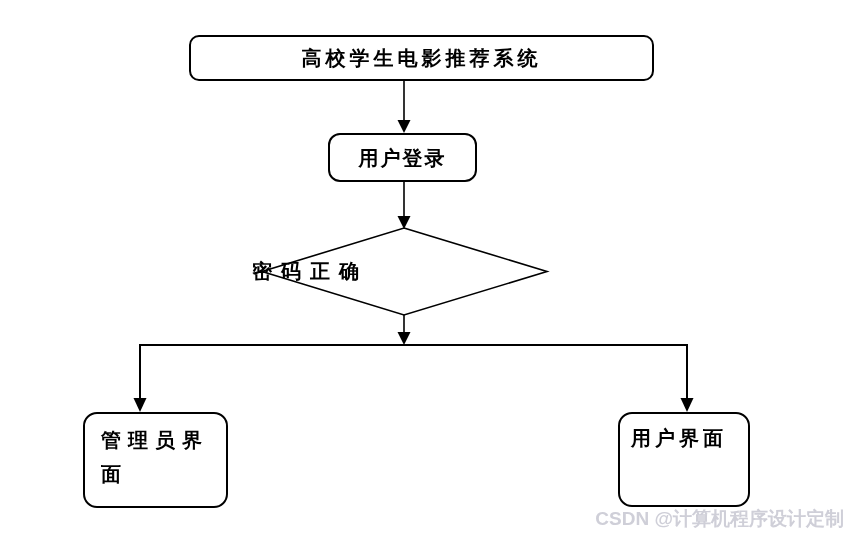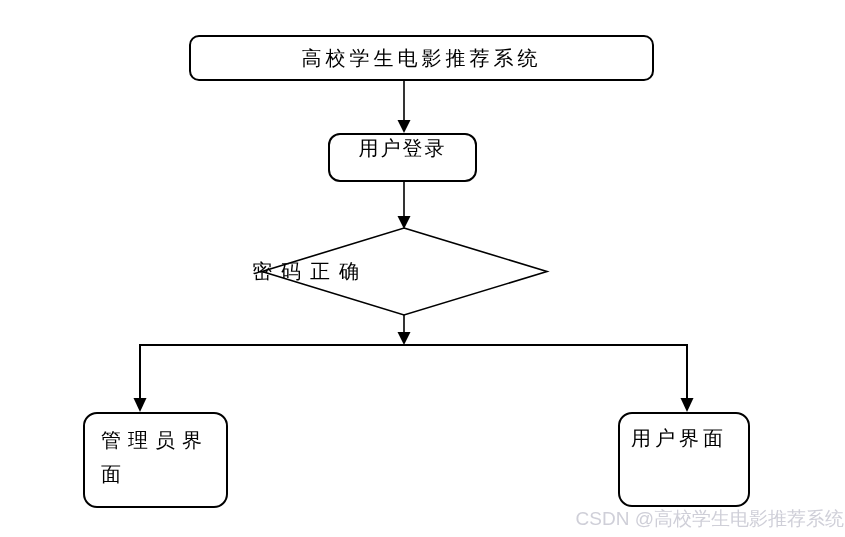--- a/index.html
+++ b/index.html
@@ -12,20 +12,21 @@
   html, body {
     background: var(--background);
     font-family: "Liberation Serif", "DejaVu Serif", serif;
   }
   .canvas {
     position: relative;
     width: 845px;
     height: 537px;
     background: var(--background);
     overflow: hidden;
+    font-weight: bold;
   }
   .connectors {
     position: absolute;
     left: 0; top: 0;
     width: 845px;
     height: 537px;
   }
   .connectors .conn-line {
     stroke: var(--stroke);
     stroke-width: 1.6;
@@ -57,21 +58,21 @@
     left: 189px; top: 35px;
     width: 465px; height: 46px;
     border-radius: 10px;
     display: flex; align-items: center; justify-content: center;
     letter-spacing: 4px;
   }
   .login-box {
     left: 328px; top: 133px;
     width: 149px; height: 49px;
     border-radius: 12px;
-    display: flex; align-items: flex-start; justify-content: center;
+    display: flex; align-items: center; justify-content: center;
     letter-spacing: 2px;
   }
   .decision-label {
     position: absolute;
     left: 262px; top: 258px;
     width: 285px;
     font-size: 20px;
     letter-spacing: 9px;
     transform: translateX(-10px);
     color: #000;
@@ -135,15 +136,15 @@
 
   <div class="node admin-box">
     <div>管 理 员 界</div>
     <div>面</div>
   </div>
 
   <div class="node user-box">
     <span>用户界面</span>
   </div>
 
-  <div class="watermark">CSDN @高校学生电影推荐系统</div>
+  <div class="watermark">CSDN @计算机程序设计定制</div>
 
 </div>
 
 </body></html>

